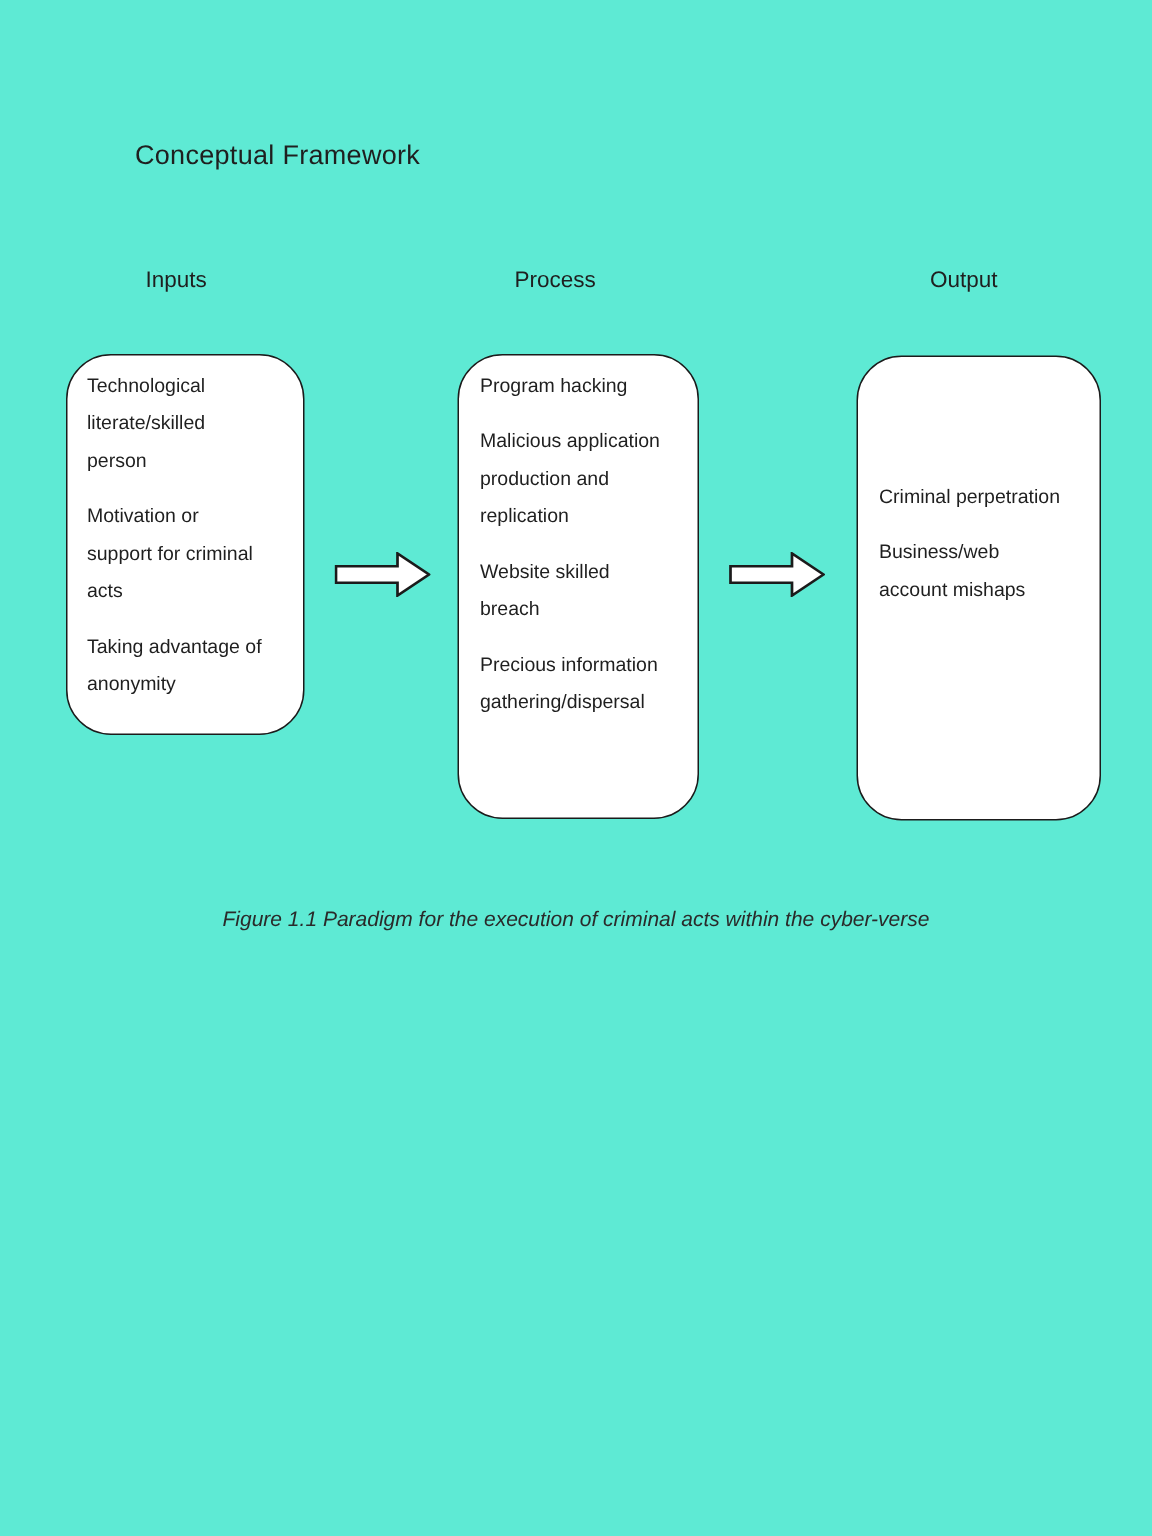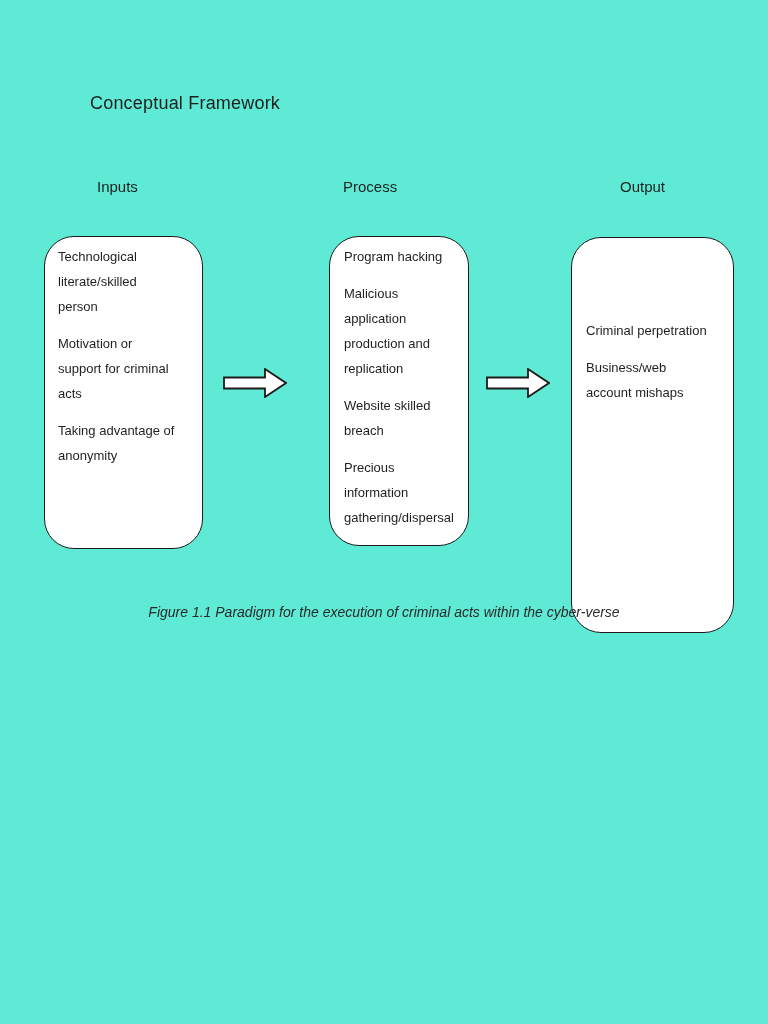--- a/index.html
+++ b/index.html
@@ -40,23 +40,23 @@
     background: #ffffff;
     border: 1.6px solid #1b1b1b;
     border-radius: 30px;
   }
   .box p {
     margin: 0 0 12px 0;
     font-size: 13px;
     line-height: 25px;
     white-space: pre-line;
   }
-  .box.inputs  { left: 44px;  top: 236px; width: 159px; height: 313px; padding: 7px 8px 0 13px; }
-  .box.process { left: 305px; top: 236px; width: 140px; height: 310px; padding: 7px 8px 0 14px; margin-left: 24px; }
-  .box.output  { left: 571px; top: 237px; width: 163px; height: 396px; padding: 80px 8px 0 14px; }
+  .box.inputs  { left: 44px;  top: 236px; width: 159px; height: 254px; padding: 7px 8px 0 13px; }
+  .box.process { left: 305px; top: 236px; width: 161px; height: 310px; padding: 7px 8px 0 14px; }
+  .box.output  { left: 571px; top: 237px; width: 163px; height: 310px; padding: 80px 8px 0 14px; }
 
   .flow-arrow {
     position: absolute;
     top: 368px;
     width: 64px;
     height: 30px;
   }
   .flow-arrow.a1 { left: 223px; }
   .flow-arrow.a2 { left: 486px; }
 

